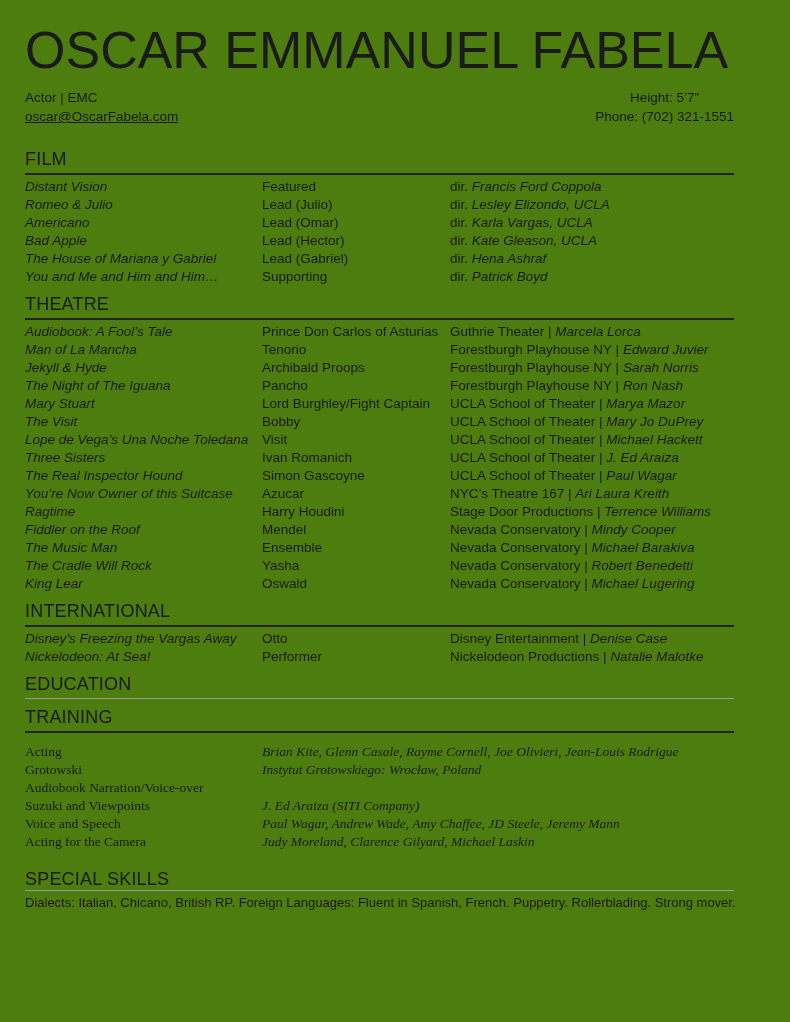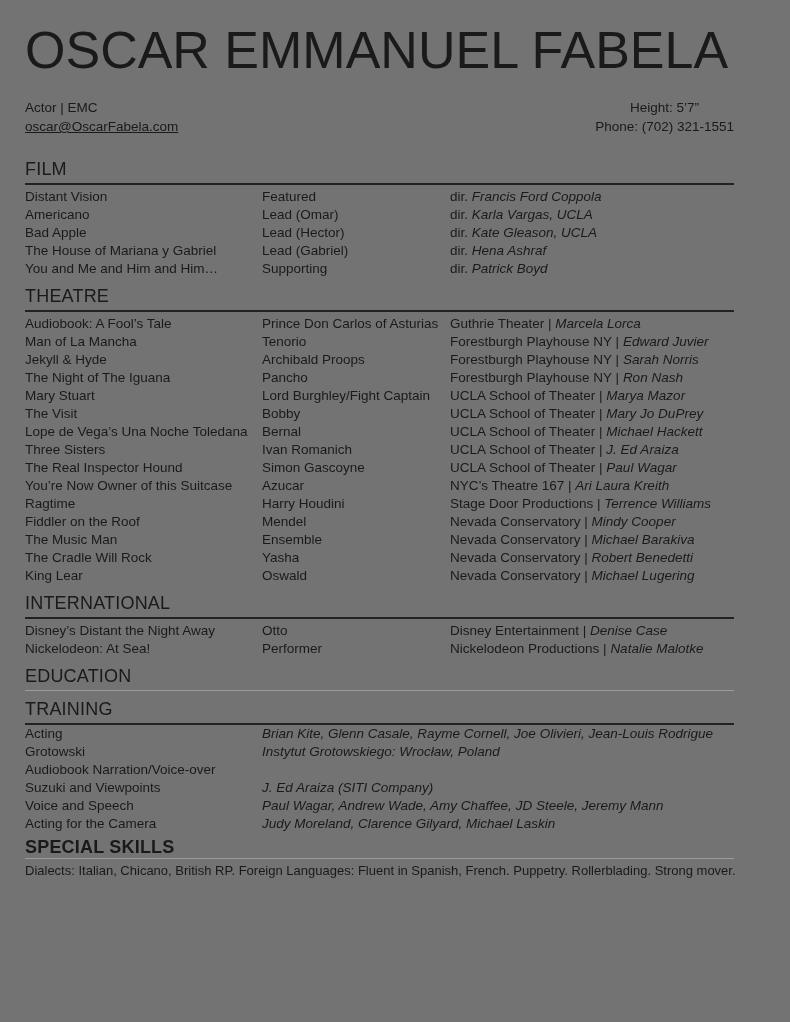--- a/index.html
+++ b/index.html
@@ -2,38 +2,38 @@
 <html><head>
 <meta charset="utf-8">
 <style>
   * { box-sizing: border-box; }
   html, body { margin: 0; padding: 0; background: #e8e8e8; }
   .page {
     position: relative;
     width: 790px;
     height: 1022px;
     margin: 0 auto;
-    background: #737373;
+    background: #4d7c0f;
     color: #1a1a1a;
     font-family: "Liberation Sans", "DejaVu Sans", sans-serif;
     padding: 20px 56px 0 25px;
     overflow: hidden;
   }
   .name-title {
     font-size: 52px;
     font-weight: 400;
     line-height: 60px;
     margin: 0;
     white-space: nowrap;
     letter-spacing: 0;
   }
   .contact {
     display: flex;
     justify-content: space-between;
-    margin-top: 18px;
+    margin-top: 8px;
     font-size: 13.5px;
     line-height: 19px;
   }
   .contact-right { text-align: center; }
   .email-link {
     color: inherit;
     text-decoration: underline;
     cursor: pointer;
     display: inline-block;
   }
@@ -50,33 +50,33 @@
     border-top: 2px solid #222222;
     margin-top: 3px;
   }
   .rule.thin { border-top: 1px solid #9b9b9b; }
   .credit-table { margin-top: 3px; font-size: 13.5px; line-height: 18px; }
   .credit-row {
     display: grid;
     grid-template-columns: 237px 188px 1fr;
   }
   .credit-row > div { white-space: nowrap; }
-  .c-title { }
+  .c-title { font-style: italic; }
   .c-director { font-style: italic; }
   .edu-lines { margin-top: 3px; font-size: 13.5px; line-height: 18px; }
   .edu-line:nth-child(3) { margin-top: 6px; }
-  .training-table { margin-top: 0; font-size: 13.5px; line-height: 18px; }
+  .training-table { margin-top: 10px; font-size: 13.5px; line-height: 18px; font-family: Liberation Serif, serif; }
   .training-row { display: grid; grid-template-columns: 237px 1fr; }
   .training-row > div { white-space: nowrap; }
   .t-detail { font-style: italic; }
   .skills-heading {
     font-size: 18px;
-    font-weight: 700;
+    font-weight: 400;
     line-height: 22px;
-    margin-top: 3px;
+    margin-top: 17px;
     border-bottom: 1px solid #9b9b9b;
     letter-spacing: 0.2px;
   }
   .skills-line { margin-top: 3px; font-size: 13px; line-height: 18px; white-space: nowrap; }
 </style>
 </head>
 <body>
 
 <div class="page">
 
@@ -97,20 +97,25 @@
     <div class="section-heading">FILM</div>
     <div class="rule"></div>
     <div class="credit-table">
 
     <div class="credit-row">
         <div class="c-title">Distant Vision</div>
         <div class="c-role">Featured</div>
         <div class="c-credit"><span class="c-company">dir.</span> <span class="c-director">Francis Ford Coppola</span></div>
       </div>
         <div class="credit-row">
+        <div class="c-title">Romeo &amp; Julio</div>
+        <div class="c-role">Lead (Julio)</div>
+        <div class="c-credit"><span class="c-company">dir.</span> <span class="c-director">Lesley Elizondo, UCLA</span></div>
+      </div>
+        <div class="credit-row">
         <div class="c-title">Americano</div>
         <div class="c-role">Lead (Omar)</div>
         <div class="c-credit"><span class="c-company">dir.</span> <span class="c-director">Karla Vargas, UCLA</span></div>
       </div>
         <div class="credit-row">
         <div class="c-title">Bad Apple</div>
         <div class="c-role">Lead (Hector)</div>
         <div class="c-credit"><span class="c-company">dir.</span> <span class="c-director">Kate Gleason, UCLA</span></div>
       </div>
         <div class="credit-row">
@@ -156,21 +161,21 @@
         <div class="c-role">Lord Burghley/Fight Captain</div>
         <div class="c-credit"><span class="c-company">UCLA School of Theater |</span> <span class="c-director">Marya Mazor</span></div>
       </div>
         <div class="credit-row">
         <div class="c-title">The Visit</div>
         <div class="c-role">Bobby</div>
         <div class="c-credit"><span class="c-company">UCLA School of Theater |</span> <span class="c-director">Mary Jo DuPrey</span></div>
       </div>
         <div class="credit-row">
         <div class="c-title">Lope de Vega’s Una Noche Toledana</div>
-        <div class="c-role">Bernal</div>
+        <div class="c-role">Visit</div>
         <div class="c-credit"><span class="c-company">UCLA School of Theater |</span> <span class="c-director">Michael Hackett</span></div>
       </div>
         <div class="credit-row">
         <div class="c-title">Three Sisters</div>
         <div class="c-role">Ivan Romanich</div>
         <div class="c-credit"><span class="c-company">UCLA School of Theater |</span> <span class="c-director">J. Ed Araiza</span></div>
       </div>
         <div class="credit-row">
         <div class="c-title">The Real Inspector Hound</div>
         <div class="c-role">Simon Gascoyne</div>
@@ -208,21 +213,21 @@
       </div>
       </div>
   </div>
 
   <div class="section">
     <div class="section-heading">INTERNATIONAL</div>
     <div class="rule"></div>
     <div class="credit-table">
 
     <div class="credit-row">
-        <div class="c-title">Disney’s Distant the Night Away</div>
+        <div class="c-title">Disney’s Freezing the Vargas Away</div>
         <div class="c-role">Otto</div>
         <div class="c-credit"><span class="c-company">Disney Entertainment |</span> <span class="c-director">Denise Case</span></div>
       </div>
         <div class="credit-row">
         <div class="c-title">Nickelodeon: At Sea!</div>
         <div class="c-role">Performer</div>
         <div class="c-credit"><span class="c-company">Nickelodeon Productions |</span> <span class="c-director">Natalie Malotke</span></div>
       </div>
       </div>
   </div>

